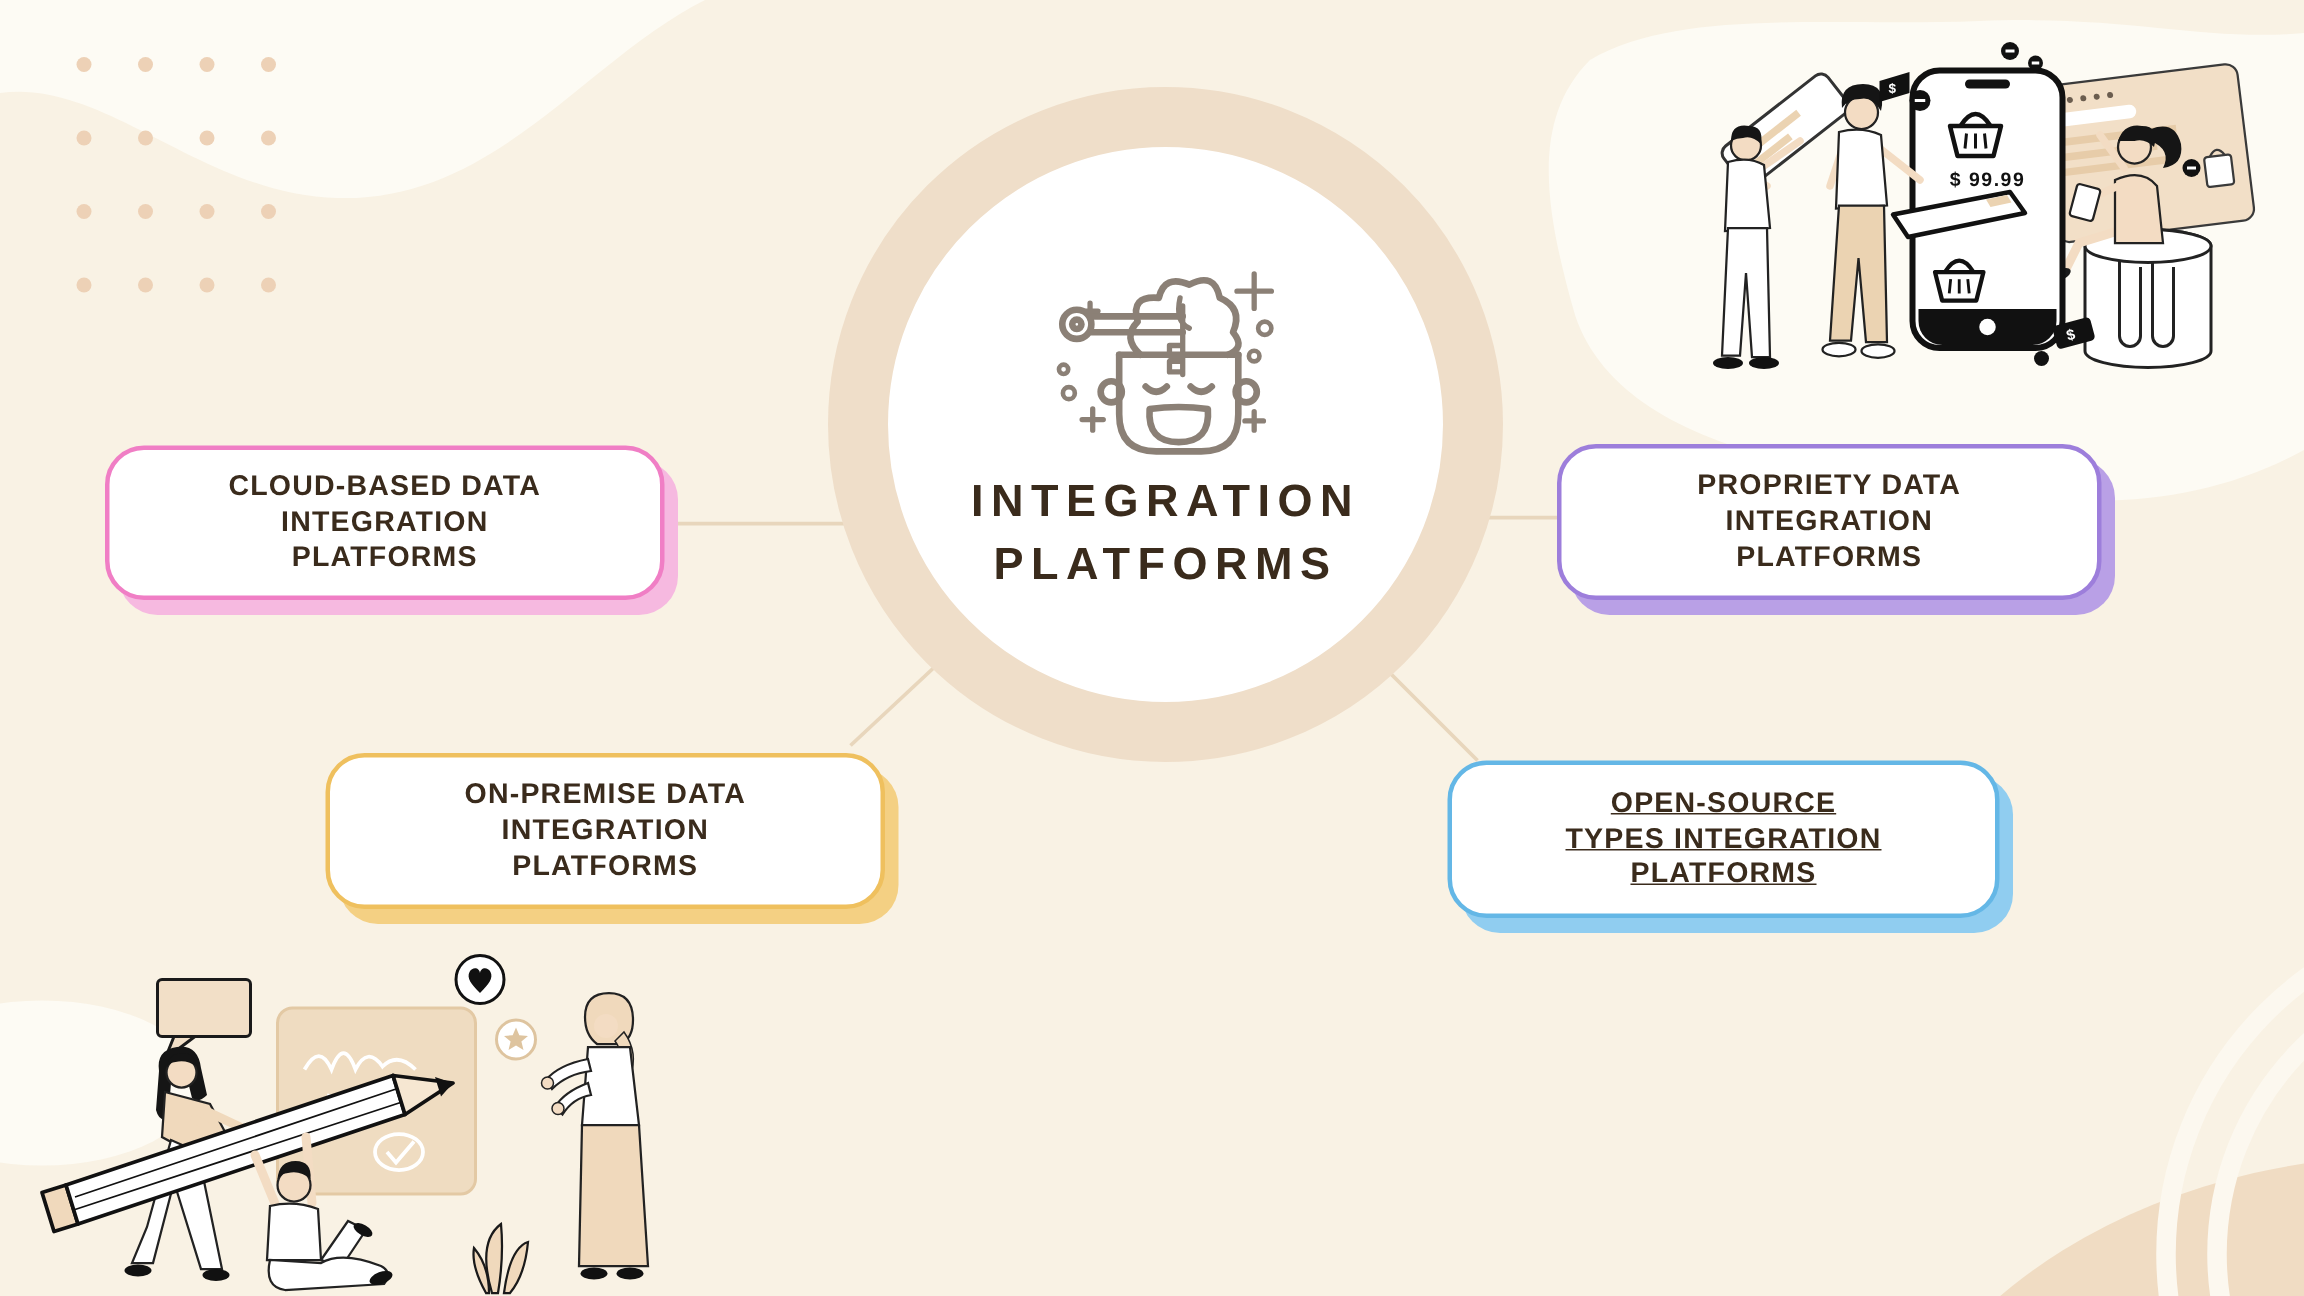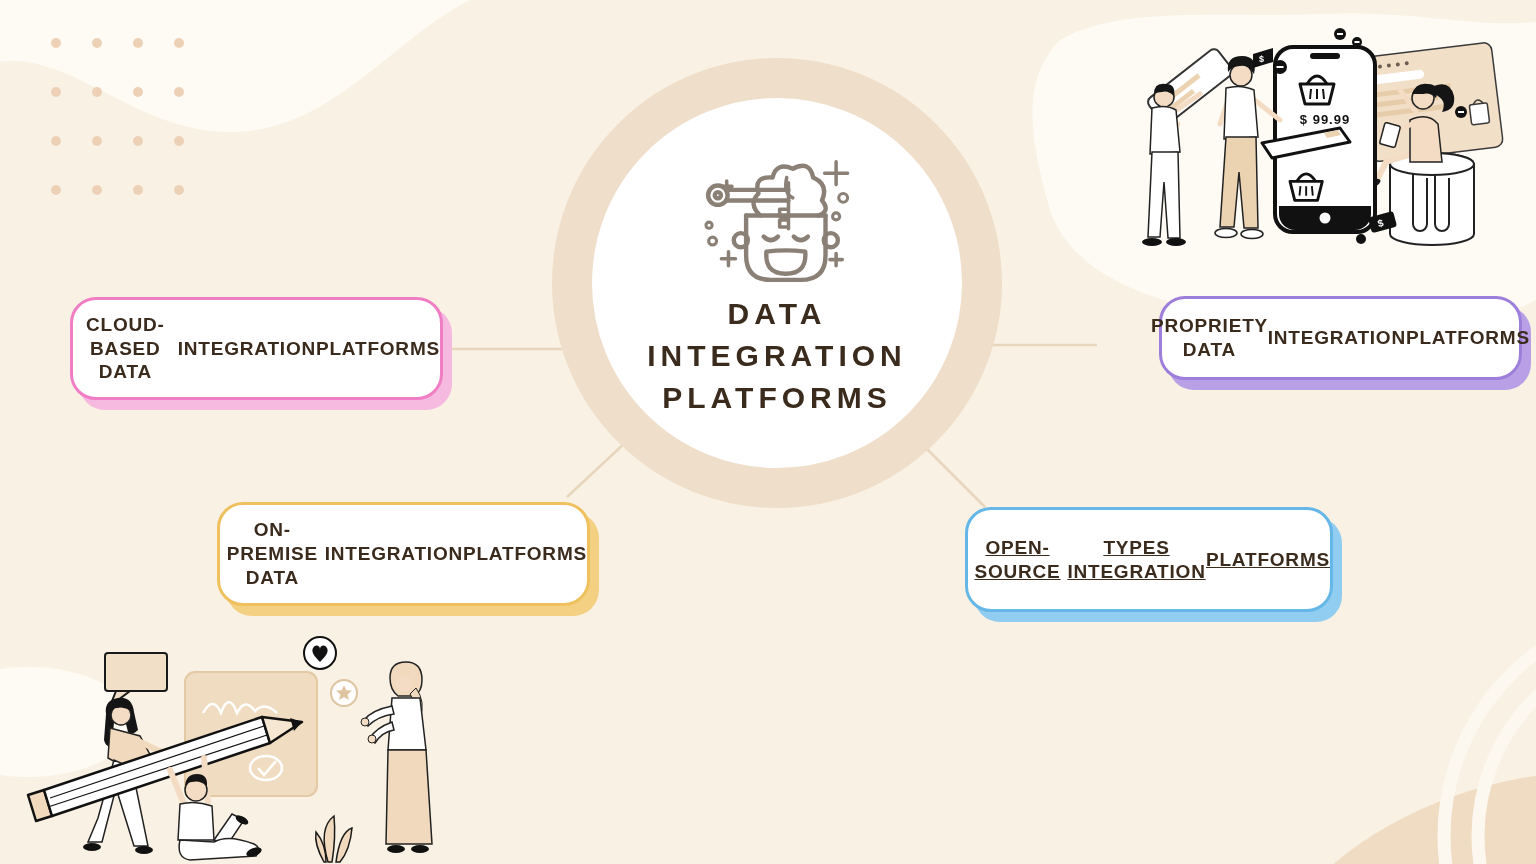--- a/index.html
+++ b/index.html
@@ -9,21 +9,21 @@
   .center-circle{
     position:absolute;left:552px;top:58px;width:450px;height:450px;
     border-radius:50%;border:40px solid #EFDEC9;background:#FFFFFF;
     box-sizing:border-box;z-index:2;display:flex;flex-direction:column;
     align-items:center;justify-content:center;text-align:center;
   }
   .center-title{color:#3A2B1C;font-weight:700;font-size:30px;letter-spacing:5px;line-height:1.40;margin-top:10px;}
   .center-title span{display:block;}
   .node{
     position:absolute;background:#FFFFFF;border:3px solid #ccc;border-radius:26px;
-    box-sizing:border-box;display:flex;flex-direction:row;align-items:center;justify-content:center;
+    box-sizing:border-box;display:flex;flex-direction:column;align-items:center;justify-content:center;
     text-align:center;z-index:2;color:#3A2B1C;font-weight:700;font-size:19px;letter-spacing:0.8px;line-height:1.26;
   }
   .node span{display:block;}
   .illus{position:absolute;z-index:3;}
   svg text{font-family:"Liberation Sans", sans-serif;}
 </style>
 </head>
 <body>
 
 <div class="canvas">
@@ -85,32 +85,31 @@
         <path d="M28,36 V48 M22,42 H34"></path>
       </g>
       <g stroke-width="3.5">
         <circle cx="160" cy="55" r="5"></circle>
           <circle cx="152" cy="76" r="4"></circle>
         <circle cx="12" cy="104" r="4.5"></circle>
           <circle cx="8" cy="86" r="3.5"></circle>
       </g>
     </svg>
     <div class="center-title">
-      <span>DATA</span>
       <span>INTEGRATION</span>
       <span>PLATFORMS</span>
     </div>
   </div>
 
   <div class="node" style="left: 70px; top: 297px; width: 373px; height: 103px; border-color: rgb(240, 126, 197); box-shadow: rgb(246, 185, 224) 9px 10px 0px 0px;">
     <span>CLOUD-BASED DATA</span>
     <span>INTEGRATION</span>
     <span>PLATFORMS</span>
   </div>
-  <div class="node" style="left: 1159px; top: 296px; width: 363px; height: 84px; border-color: rgb(157, 126, 219); box-shadow: rgb(185, 160, 230) 9px 10px 0px 0px;">
+  <div class="node" style="left: 1038px; top: 296px; width: 363px; height: 104px; border-color: rgb(157, 126, 219); box-shadow: rgb(185, 160, 230) 9px 10px 0px 0px;">
     <span>PROPRIETY DATA</span>
     <span>INTEGRATION</span>
     <span>PLATFORMS</span>
   </div>
   <div class="node" style="left: 217px; top: 502px; width: 373px; height: 104px; border-color: rgb(239, 192, 94); box-shadow: rgb(244, 208, 131) 9px 10px 0px 0px;">
     <span>ON-PREMISE DATA</span>
     <span>INTEGRATION</span>
     <span>PLATFORMS</span>
   </div>
   <div class="node" style="left: 965px; top: 507px; width: 368px; height: 105px; border-color: rgb(100, 183, 230); box-shadow: rgb(144, 205, 240) 9px 10px 0px 0px; text-decoration: underline;">

